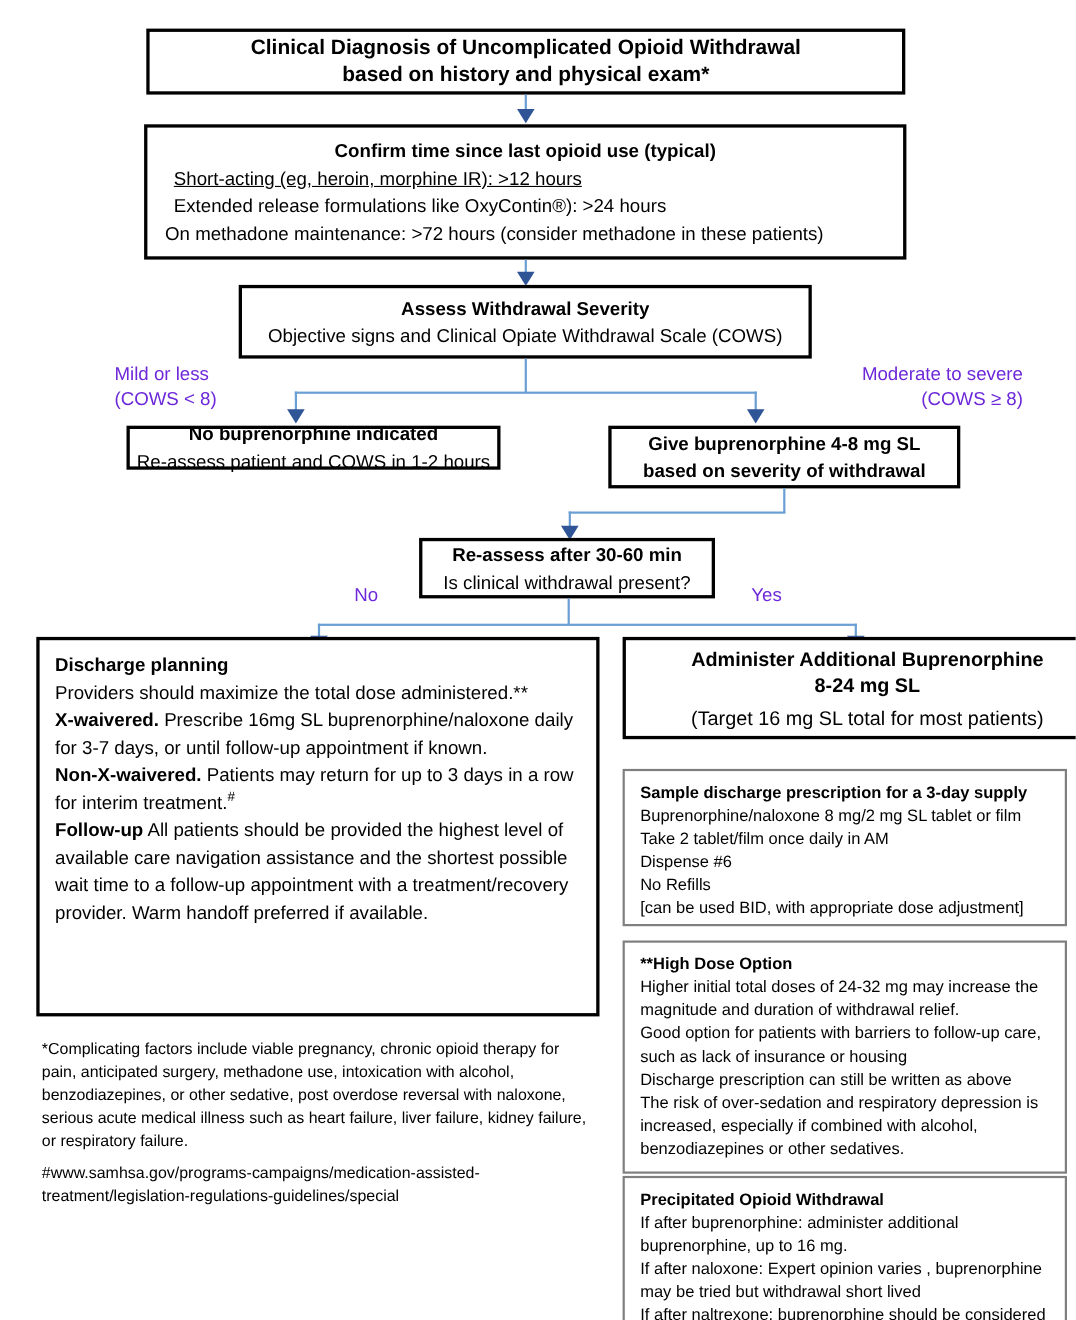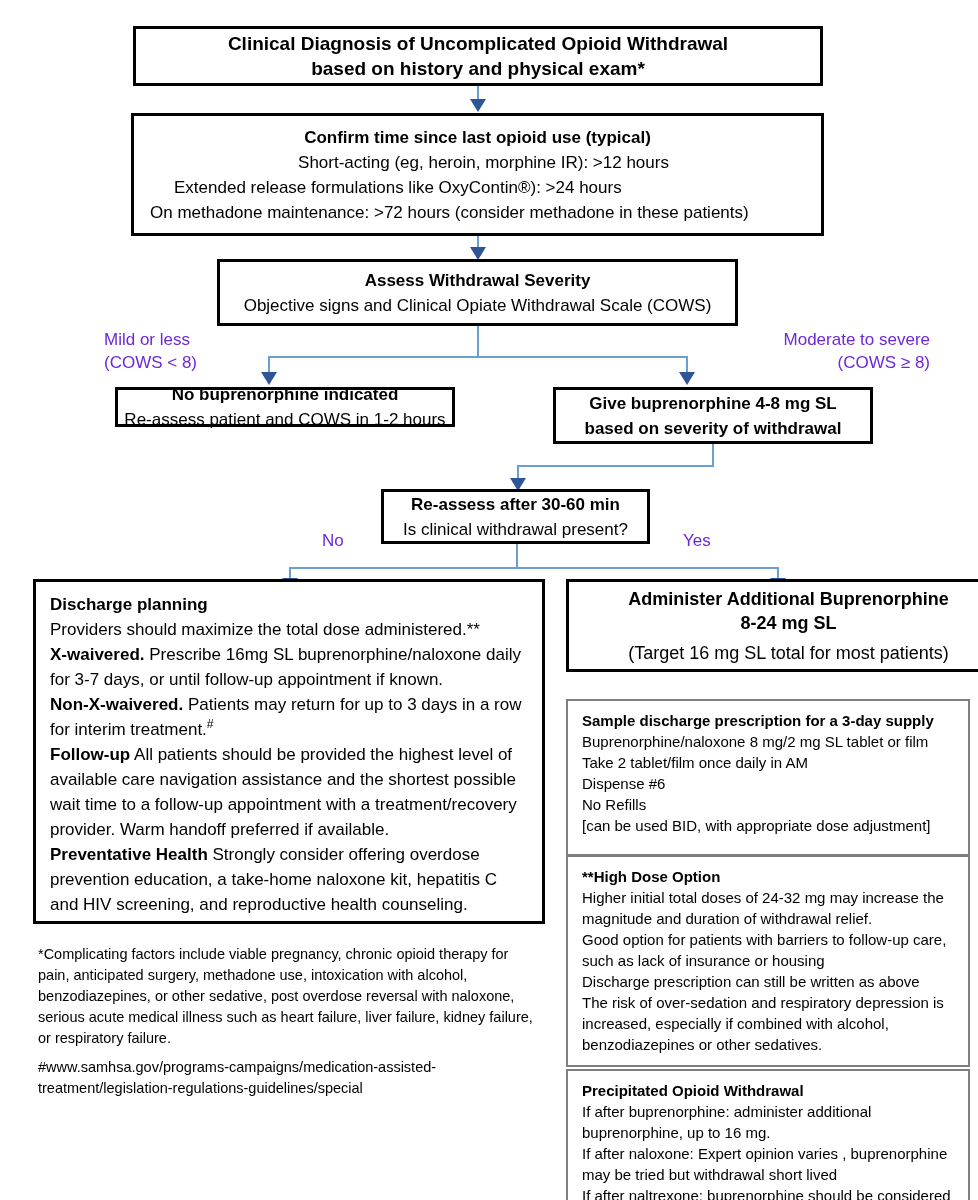--- a/index.html
+++ b/index.html
@@ -98,22 +98,22 @@
   <div class="node align-center t19" style="left:133px; top:26px; width:690px; height:60px;">
     <span class="ln ttl">Clinical Diagnosis of Uncomplicated Opioid Withdrawal</span>
     <span class="ln ttl">based on history and physical exam*</span>
   </div>
 
   <div class="conn conn-v" style="left:477px; top:86px; height:20px;"></div>
   <div class="arrow" style="left:470px; top:99px;"></div>
 
   <div class="node align-center t17" style="left:131px; top:113px; width:693px; height:123px; justify-content:flex-start; padding-top:9px;">
     <span class="ln ttl">Confirm time since last opioid use (typical)</span>
-    <span class="ln" style="text-align:center; padding-left:12px;">Short-acting (eg, heroin, morphine IR): &gt;12 hours</span>
-    <span class="ln" style="text-align:left; padding-left:40px;">Extended release formulations like OxyContin®): &gt;24 hours</span>
+    <span class="ln" style="text-align:left; padding-left:24px;text-decoration:underline;">Short-acting (eg, heroin, morphine IR): &gt;12 hours</span>
+    <span class="ln" style="text-align:left; padding-left:24px;">Extended release formulations like OxyContin®): &gt;24 hours</span>
     <span class="ln" style="text-align:left; padding-left:16px;">On methadone maintenance: &gt;72 hours (consider methadone in these patients)</span>
   </div>
 
   <div class="conn conn-v" style="left:477px; top:236px; height:20px;"></div>
   <div class="arrow" style="left:470px; top:247px;"></div>
 
   <div class="node align-center t17" style="left:217px; top:259px; width:521px; height:67px;">
     <span class="ln ttl">Assess Withdrawal Severity</span>
     <span class="ln">Objective signs and Clinical Opiate Withdrawal Scale (COWS)</span>
   </div>
@@ -173,32 +173,29 @@
     <span class="ln">Providers should maximize the total dose administered.**</span>
     <p style="margin:0;">
       <b>X-waivered.</b><span> Prescribe 16mg SL buprenorphine/naloxone daily for 3-7 days, or until follow-up appointment if known.</span>
     </p>
     <p style="margin:0;">
       <b>Non-X-waivered.</b><span> Patients may return for up to 3 days in a row for interim treatment.</span><sup class="ft">#</sup>
     </p>
     <p style="margin:0;">
       <b>Follow-up</b><span> All patients should be provided the highest level of available care navigation assistance and the shortest possible wait time to a follow-up appointment with a treatment/recovery provider. Warm handoff preferred if available.</span>
     </p>
-    <p style="margin:0;">
-      <b>Preventative Health</b><span> Strongly consider offering overdose prevention education, a take-home naloxone kit, hepatitis C and HIV screening, and reproductive health counseling.</span>
-    </p>
   </div>
 
   <div class="node align-center t18" style="left:566px; top:579px; width:445px; height:93px;">
     <span class="ln ttl">Administer Additional Buprenorphine</span>
     <span class="ln ttl">8-24 mg SL</span>
     <span class="ln" style="margin-top:6px;">(Target 16 mg SL total for most patients)</span>
   </div>
 
-  <div class="panel t15" style="left:566px; top:699px; width:404px; padding:9px 12px 18px 14px;">
+  <div class="panel t15" style="left:566px; top:699px; width:404px; padding:9px 12px 4px 14px;">
     <span class="ln ttl">Sample discharge prescription for a 3-day supply</span>
     <span class="ln">Buprenorphine/naloxone 8 mg/2 mg SL tablet or film</span>
     <span class="ln">Take 2 tablet/film once daily in AM</span>
     <span class="ln">Dispense #6</span>
     <span class="ln">No Refills</span>
     <span class="ln">[can be used BID, with appropriate dose adjustment]</span>
   </div>
 
   <div class="panel t15" style="left:566px; top:855px; width:404px; padding:9px 12px 10px 14px;">
     <span class="ln ttl">**High Dose Option</span>

